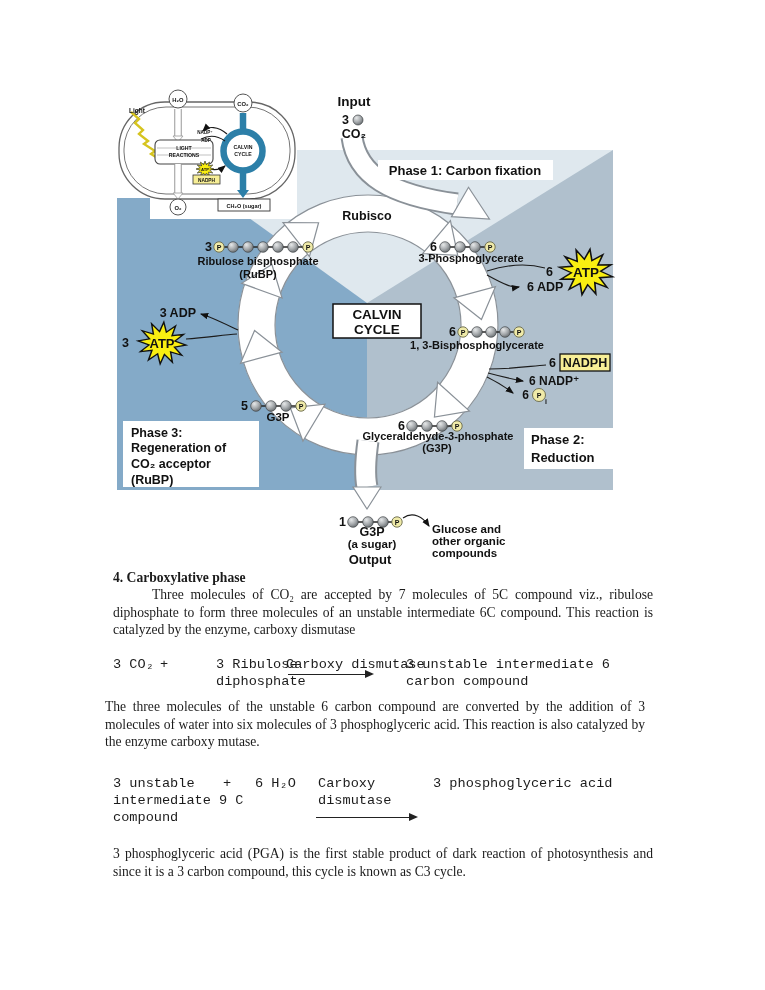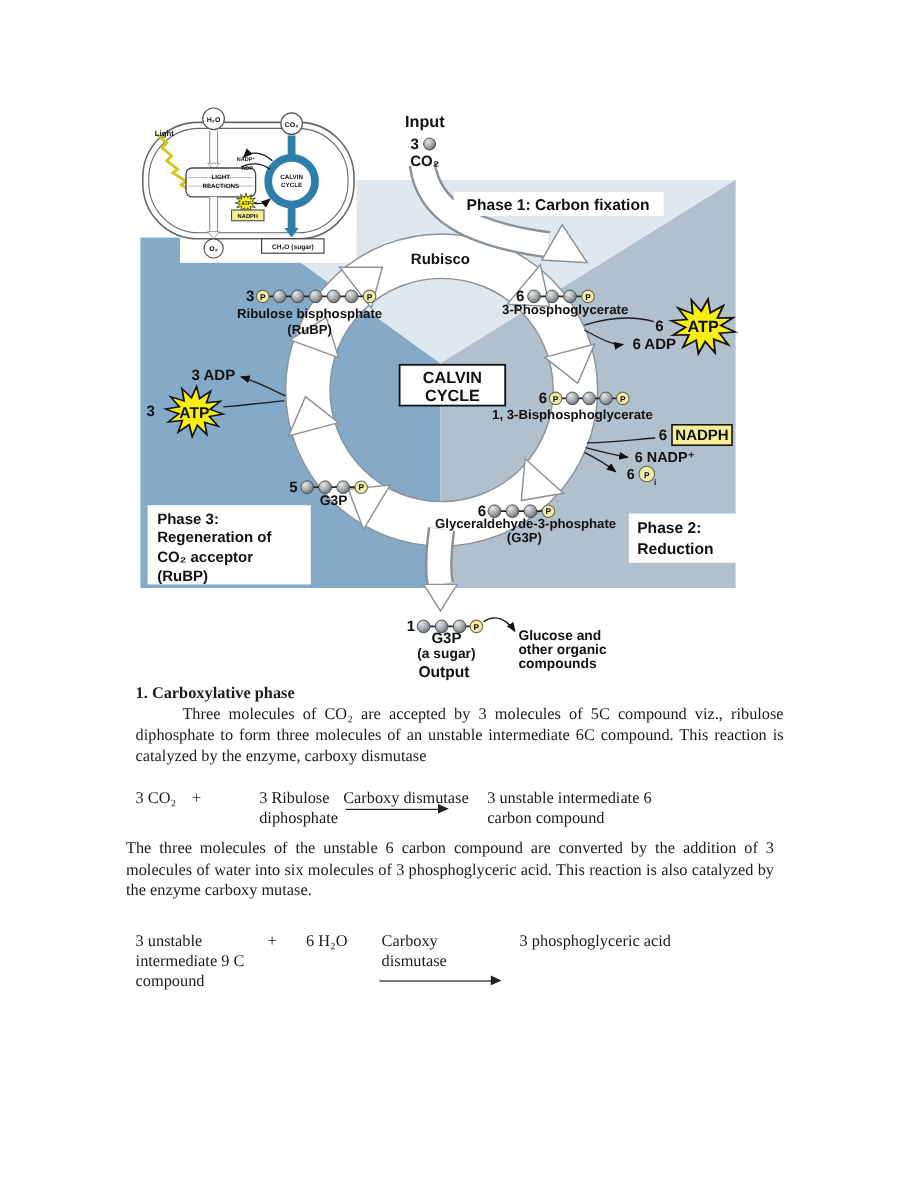--- a/index.html
+++ b/index.html
@@ -13,21 +13,21 @@
   .pc{fill:#efeaa8;stroke:#68684a;stroke-width:0.9;}
   .pt{font-family:"Liberation Sans","DejaVu Sans",sans-serif;font-weight:bold;font-size:7px;text-anchor:middle;}
   .chainline{stroke:#262626;stroke-width:1.4;}
   .thin{fill:none;stroke:#1c1c1c;stroke-width:1.1;}
   .whitebox{fill:#ffffff;stroke:none;}
   
   .doc{position:absolute;font-size:13.6px;line-height:17.6px;}
   .para{width:540px;text-align:justify;}
   .indent{text-indent:39px;}
   .eq{position:absolute;width:545px;font-size:13.6px;}
-  .cell{position:absolute;white-space:pre-line;line-height:17px;}
+  .cell{position:absolute;white-space:pre-line;line-height:17px;font-family:Liberation Mono, monospace;}
   .rxnarrow{position:absolute;height:0;border-top:1.4px solid #222;}
   .rxnarrow::after{content:"";position:absolute;right:-2px;top:-5.2px;width:0;height:0;
      border-left:9px solid #222;border-top:4.5px solid transparent;border-bottom:4.5px solid transparent;}
   .hdg{font-weight:bold;}
 </style>
 </head>
 <body>
 
 <div class="page">
 
@@ -257,23 +257,23 @@
       <text class="dl mid" x="255" y="479" font-size="13">Output</text>
     </g>
     <g>
       <text class="dl" x="317" y="448" font-size="11.5">Glucose and</text>
       <text class="dl" x="317" y="460" font-size="11.5">other organic</text>
       <text class="dl" x="317" y="472" font-size="11.5">compounds</text>
     </g>
   </svg>
   </div>
 
-  <div class="doc hdg" style="left:113px;top:569px;">1. Carboxylative phase</div>
-
-  <div class="doc para indent" style="left:113px;top:586px;">Three molecules of CO₂ are accepted by 3 molecules of 5C compound viz., ribulose diphosphate to form three molecules of an unstable intermediate 6C compound. This reaction is catalyzed by the enzyme, carboxy dismutase</div>
+  <div class="doc hdg" style="left:113px;top:569px;">4. Carboxylative phase</div>
+
+  <div class="doc para indent" style="left:113px;top:586px;">Three molecules of CO₂ are accepted by 7 molecules of 5C compound viz., ribulose diphosphate to form three molecules of an unstable intermediate 6C compound. This reaction is catalyzed by the enzyme, carboxy dismutase</div>
 
   <div class="eq" style="left:113px;top:651px;height:48px;">
     <span class="cell" style="left:0px;top:5px;">3 CO₂</span>
     <span class="cell" style="left:47px;top:5px;">+</span>
     <span class="cell" style="left:83px;top:5px;margin-left:20px;">3 Ribulose
 diphosphate</span>
     <span class="cell" style="left:173px;top:5px;">Carboxy dismutase</span>
     <span class="rxnarrow" style="left:175px;top:23px;width:84px;"></span>
     <span class="cell" style="left:293px;top:5px;">3 unstable intermediate 6
 carbon compound</span>
@@ -286,14 +286,15 @@
 intermediate 9 C
 compound</span>
     <span class="cell" style="left:110px;top:4px;">+</span>
     <span class="cell" style="left:142px;top:4px;">6 H₂O</span>
     <span class="cell" style="left:205px;top:4px;">Carboxy
 dismutase</span>
     <span class="rxnarrow" style="left:203px;top:46px;width:100px;"></span>
     <span class="cell" style="left:320px;top:4px;">3 phosphoglyceric acid</span>
   </div>
 
+  <div class="doc para" style="left:113px;top:845px;">3 phosphoglyceric acid (PGA) is the first stable product of dark reaction of photosynthesis and since it is a 3 carbon compound, this cycle is known as C3 cycle.</div>
 
 </div>
 
 </body></html>

